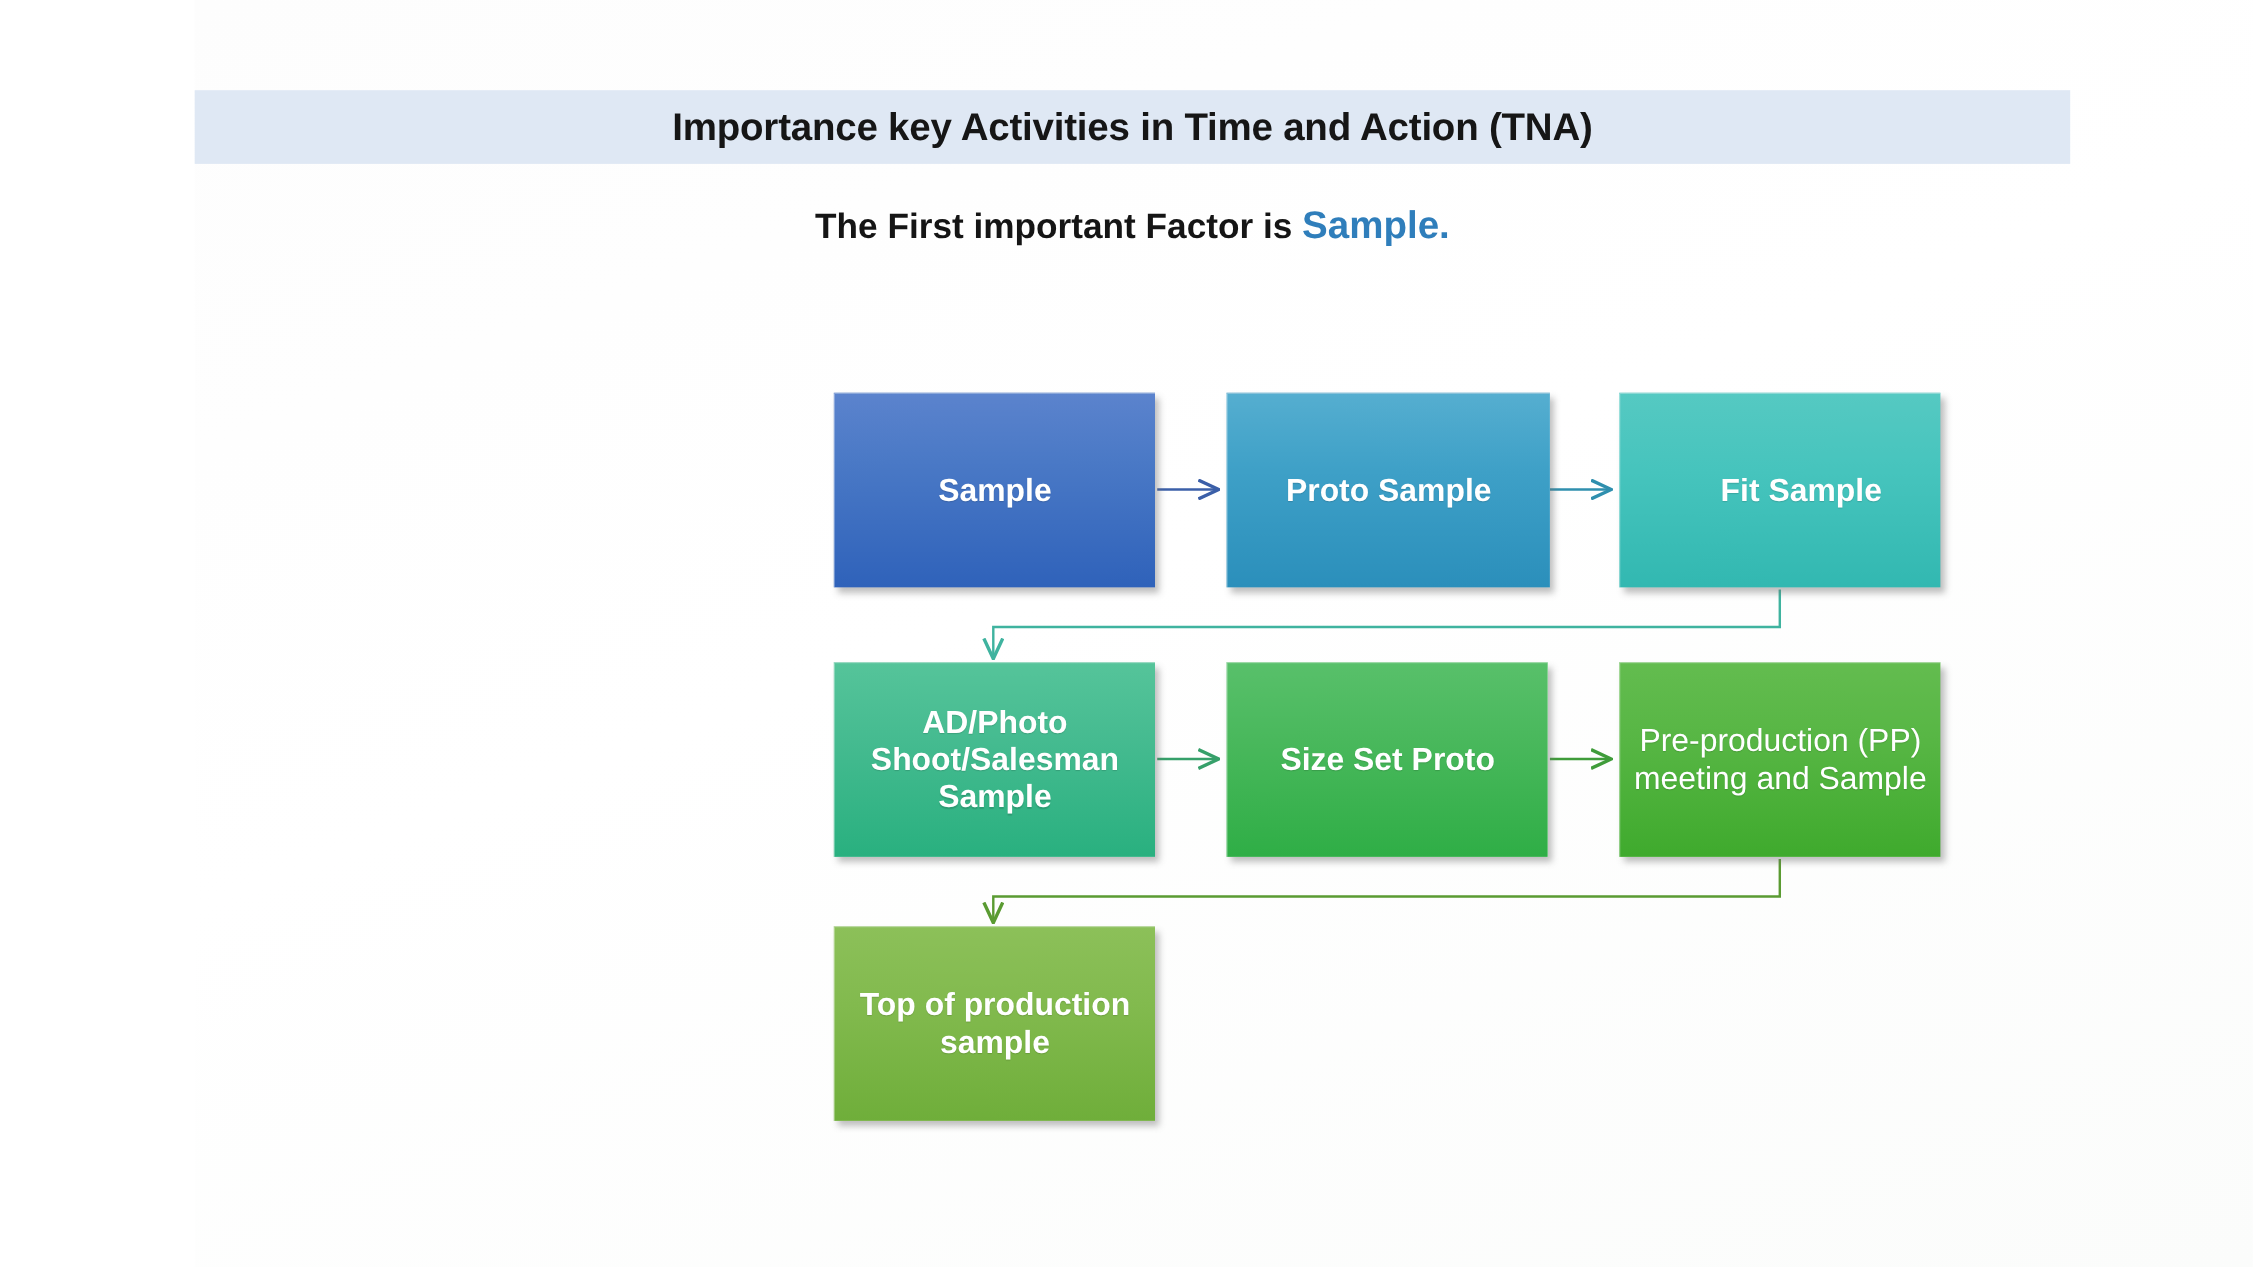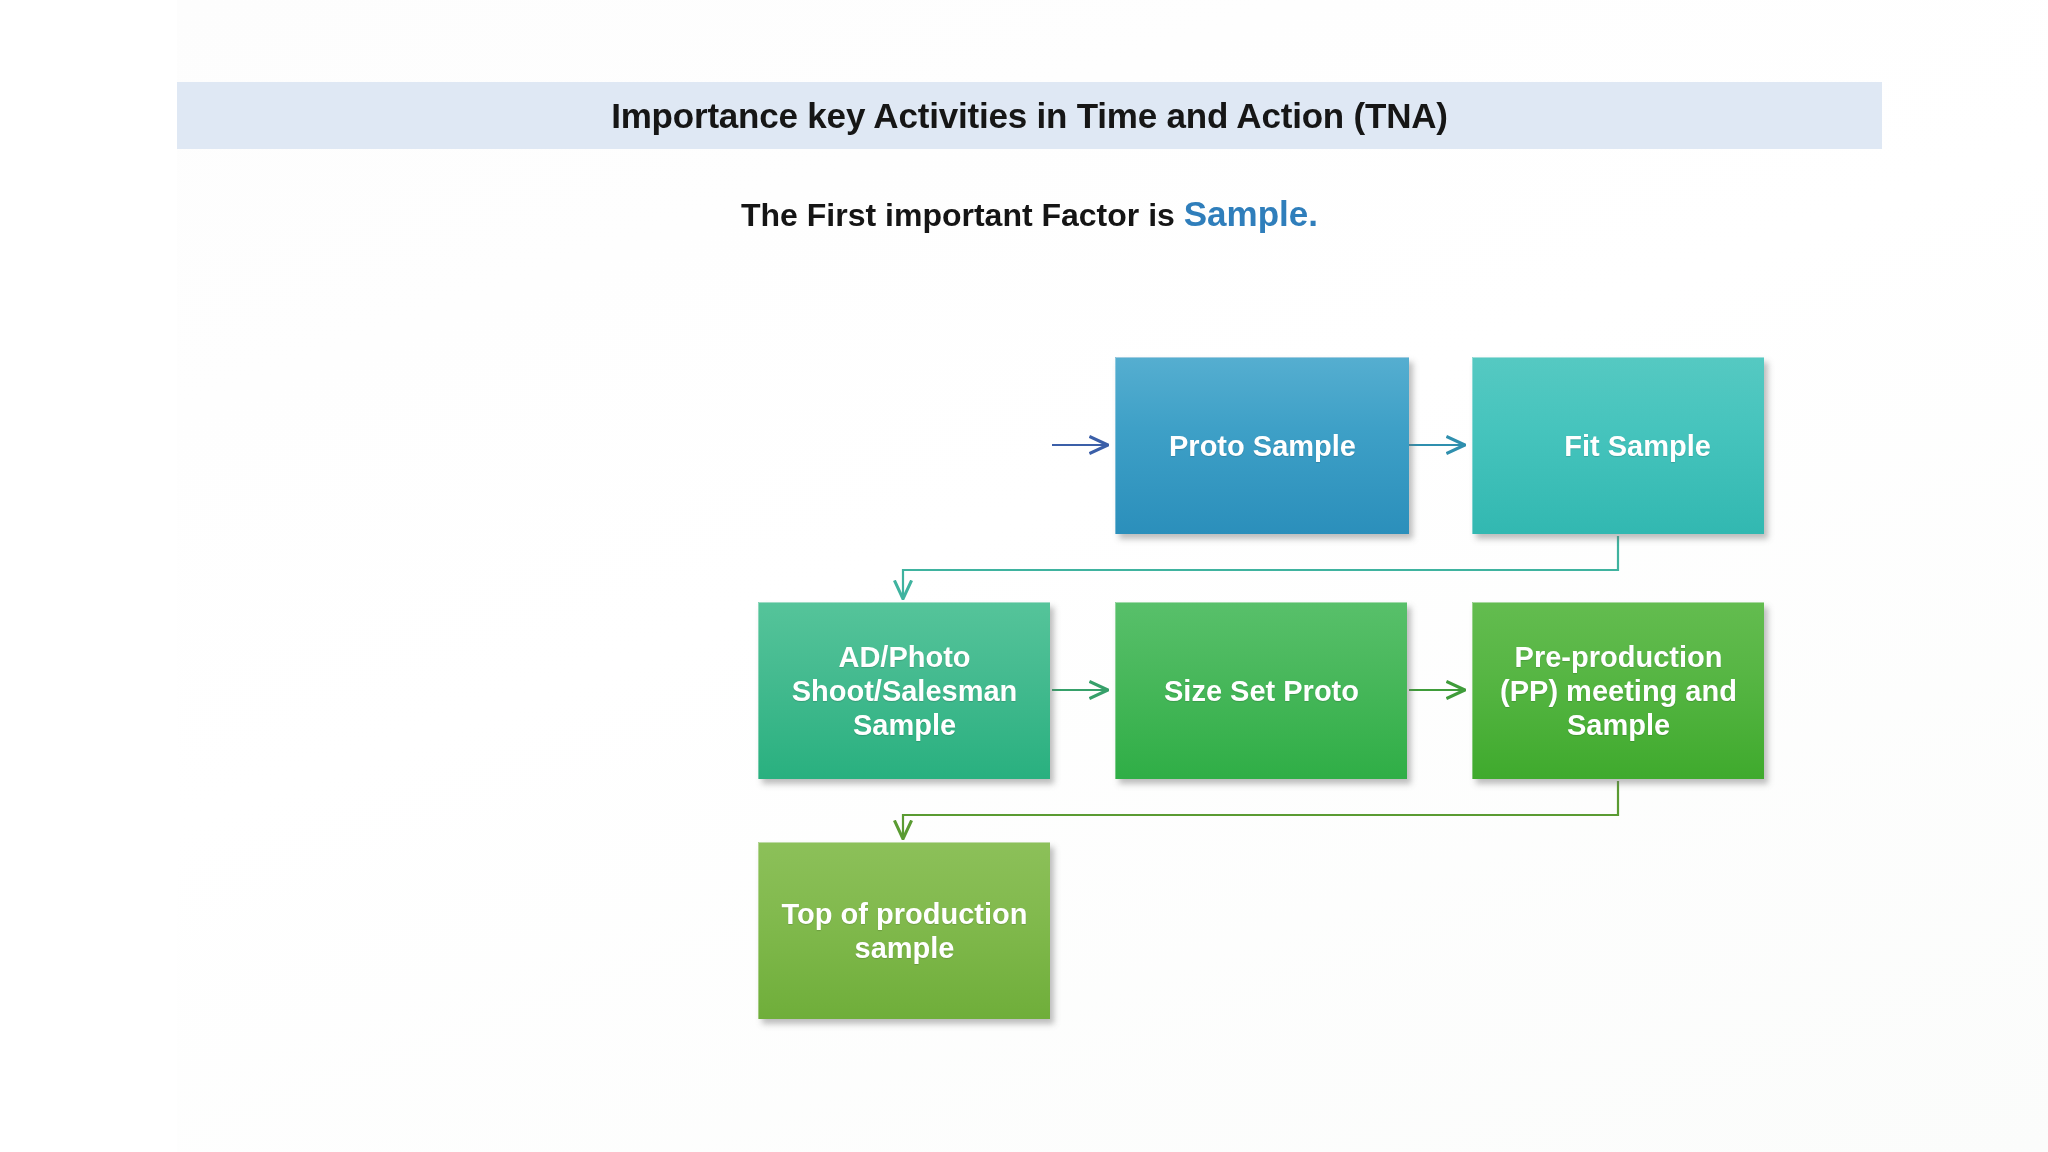--- a/index.html
+++ b/index.html
@@ -55,21 +55,21 @@
   .sub-line-1 {
     font-size: 32px;
     color: #151515;
     line-height: 42px;
     white-space: nowrap;
   }
   .sub-line-2 {
     font-size: 32px;
     font-weight: bold;
     color: #151515;
-    line-height: 64px;
+    line-height: 46px;
     white-space: nowrap;
   }
   .sub-accent {
     color: #2f7ebb;
     font-weight: bold;
     font-size: 35px;
   }
 
   
   #diagram {
@@ -92,21 +92,21 @@
     border-top: 1px solid rgba(255,255,255,0.55);
     border-left: 1px solid rgba(255,255,255,0.35);
   }
   .node .label {
     padding: 0 10px;
     line-height: 1.18;
     text-shadow: 0 1px 1px rgba(0,0,0,0.14);
   }
 
   .n-bold .label { font-weight: bold; }
-  .n-reg  .label { font-weight: bold; }
+  .n-reg  .label { font-weight: normal; }
 
   
   #node-sample      { left: 581px;  top: 357px;  width: 292px; height: 177px; font-size: 29px; }
   #node-proto       { left: 938px;  top: 357px;  width: 294px; height: 177px; font-size: 29px; }
   #node-fit         { left: 1295px; top: 357px;  width: 292px; height: 177px; font-size: 29px; padding-left: 38px; }
 
   #node-adphoto     { left: 581px;  top: 602px;  width: 292px; height: 177px; font-size: 29px; }
   #node-sizeset     { left: 938px;  top: 602px;  width: 292px; height: 177px; font-size: 29px; }
   #node-pp          { left: 1295px; top: 602px;  width: 292px; height: 177px; font-size: 29px; }
 
@@ -176,20 +176,23 @@
 
       <path d="M1441,536 L1441,570 L726,570 L726,598" fill="none" stroke="#3fb39f" stroke-width="2.2" marker-end="url(#ah-teal)"></path>
 
       <path d="M875,690 L930,690" fill="none" stroke="#36a06a" stroke-width="2.2" marker-end="url(#ah-green1)"></path>
 
       <path d="M1232,690 L1287,690" fill="none" stroke="#3f9c3a" stroke-width="2.2" marker-end="url(#ah-green2)"></path>
 
       <path d="M1441,781 L1441,815 L726,815 L726,838" fill="none" stroke="#5a9b32" stroke-width="2.2" marker-end="url(#ah-green3)"></path>
     </svg>
 
+    <div class="node n-bold" id="node-sample">
+      <span class="label">Sample</span>
+    </div>
     <div class="node n-bold" id="node-proto">
       <span class="label">Proto Sample</span>
     </div>
     <div class="node n-bold" id="node-fit">
       <span class="label">Fit Sample</span>
     </div>
 
     <div class="node n-bold" id="node-adphoto">
       <span class="label">AD/Photo Shoot/Salesman Sample</span>
     </div>

